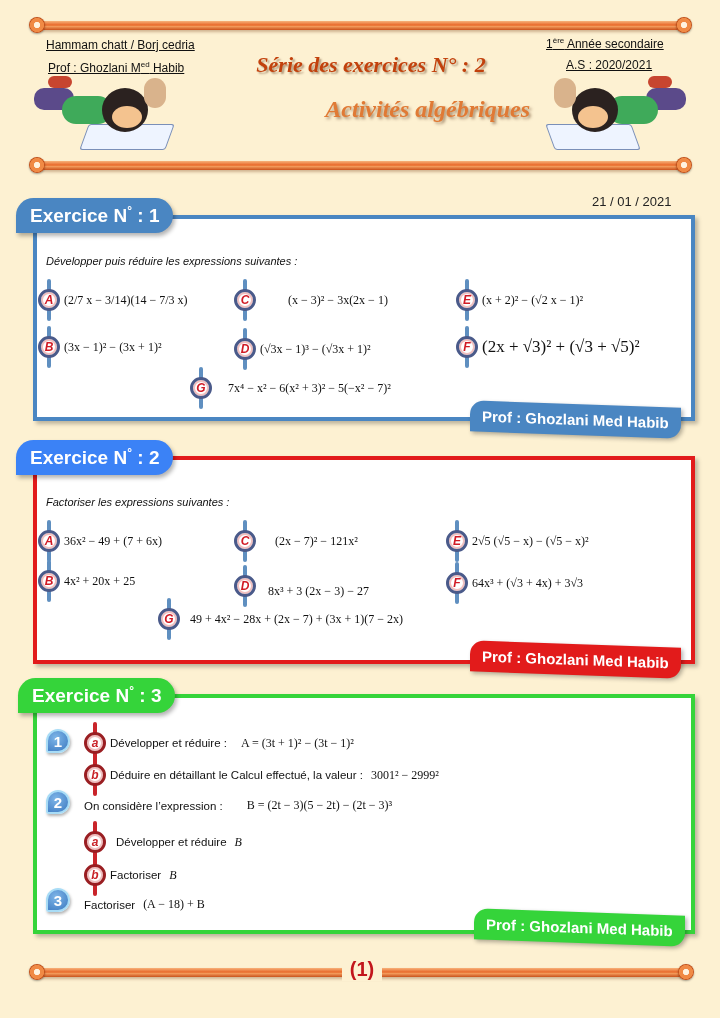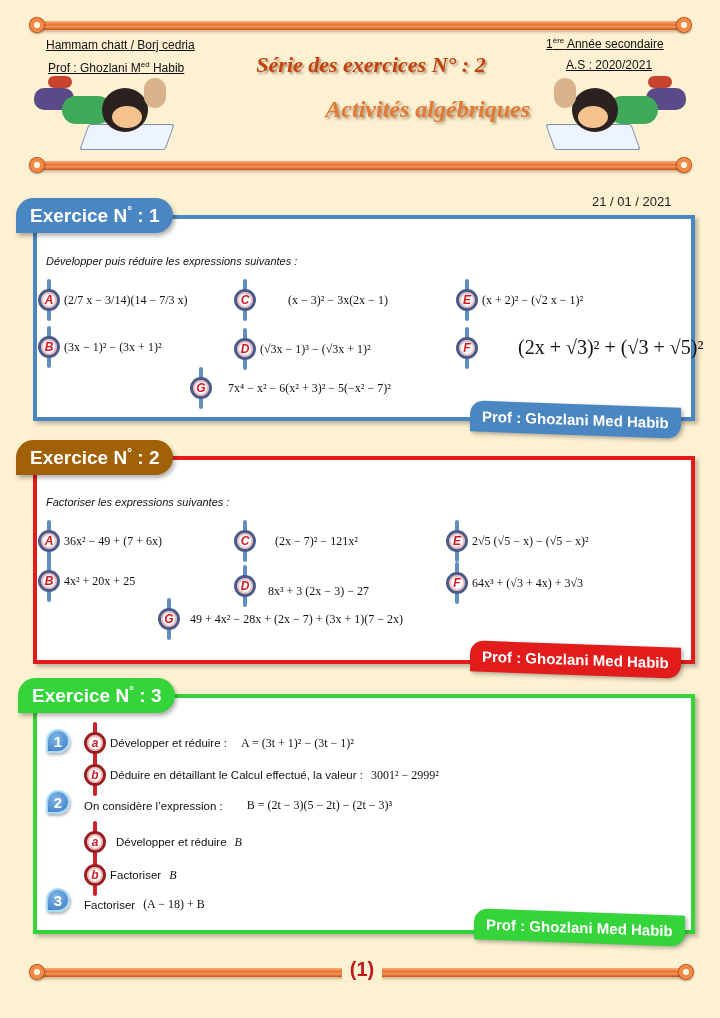--- a/index.html
+++ b/index.html
@@ -189,33 +189,33 @@
       <div class="stem"></div>
       <div class="disc">E</div>
     </div>
   <span class="math">(x + 2)² − (√2 x − 1)²</span>
 </div>
 <div class="item" style="left:456px; top:336px;">
   <div class="bullet">
       <div class="stem"></div>
       <div class="disc">F</div>
     </div>
-  <span class="math" style="font-size:20px;margin-left:36px;">(2x + √3)² + (√3 + √5)²</span>
+  <span class="math" style="font-size:17px;">(2x + √3)² + (√3 + √5)²</span>
 </div>
 <div class="item" style="left:190px; top:377px;">
   <div class="bullet">
       <div class="stem"></div>
       <div class="disc">G</div>
     </div>
   <span class="math" style="margin-left:12px;">7x⁴ − x² − 6(x² + 3)² − 5(−x² − 7)²</span>
 </div>
 <div class="prof-badge" style="left:470px; top:404px; background:#4a86c2;">Prof : Ghozlani Med Habib</div>
 
 <div class="ex-box" style="left:33px; top:456px; width:662px; height:208px; border-color:#e21b1b;"></div>
-<div class="ex-tab" style="left:16px; top:440px; background:#a16207;">
+<div class="ex-tab" style="left:16px; top:440px; background:#3b82f6;">
   <span>Exercice N</span><sup>°</sup><span> : 2</span>
 </div>
 <div class="instr" style="left:46px; top:496px;">Factoriser les expressions suivantes :</div>
 
 <div class="item" style="left:38px; top:530px;">
   <div class="bullet">
       <div class="stem"></div>
       <div class="disc">A</div>
     </div>
   <span class="math">36x² − 49 + (7 + 6x)</span>

